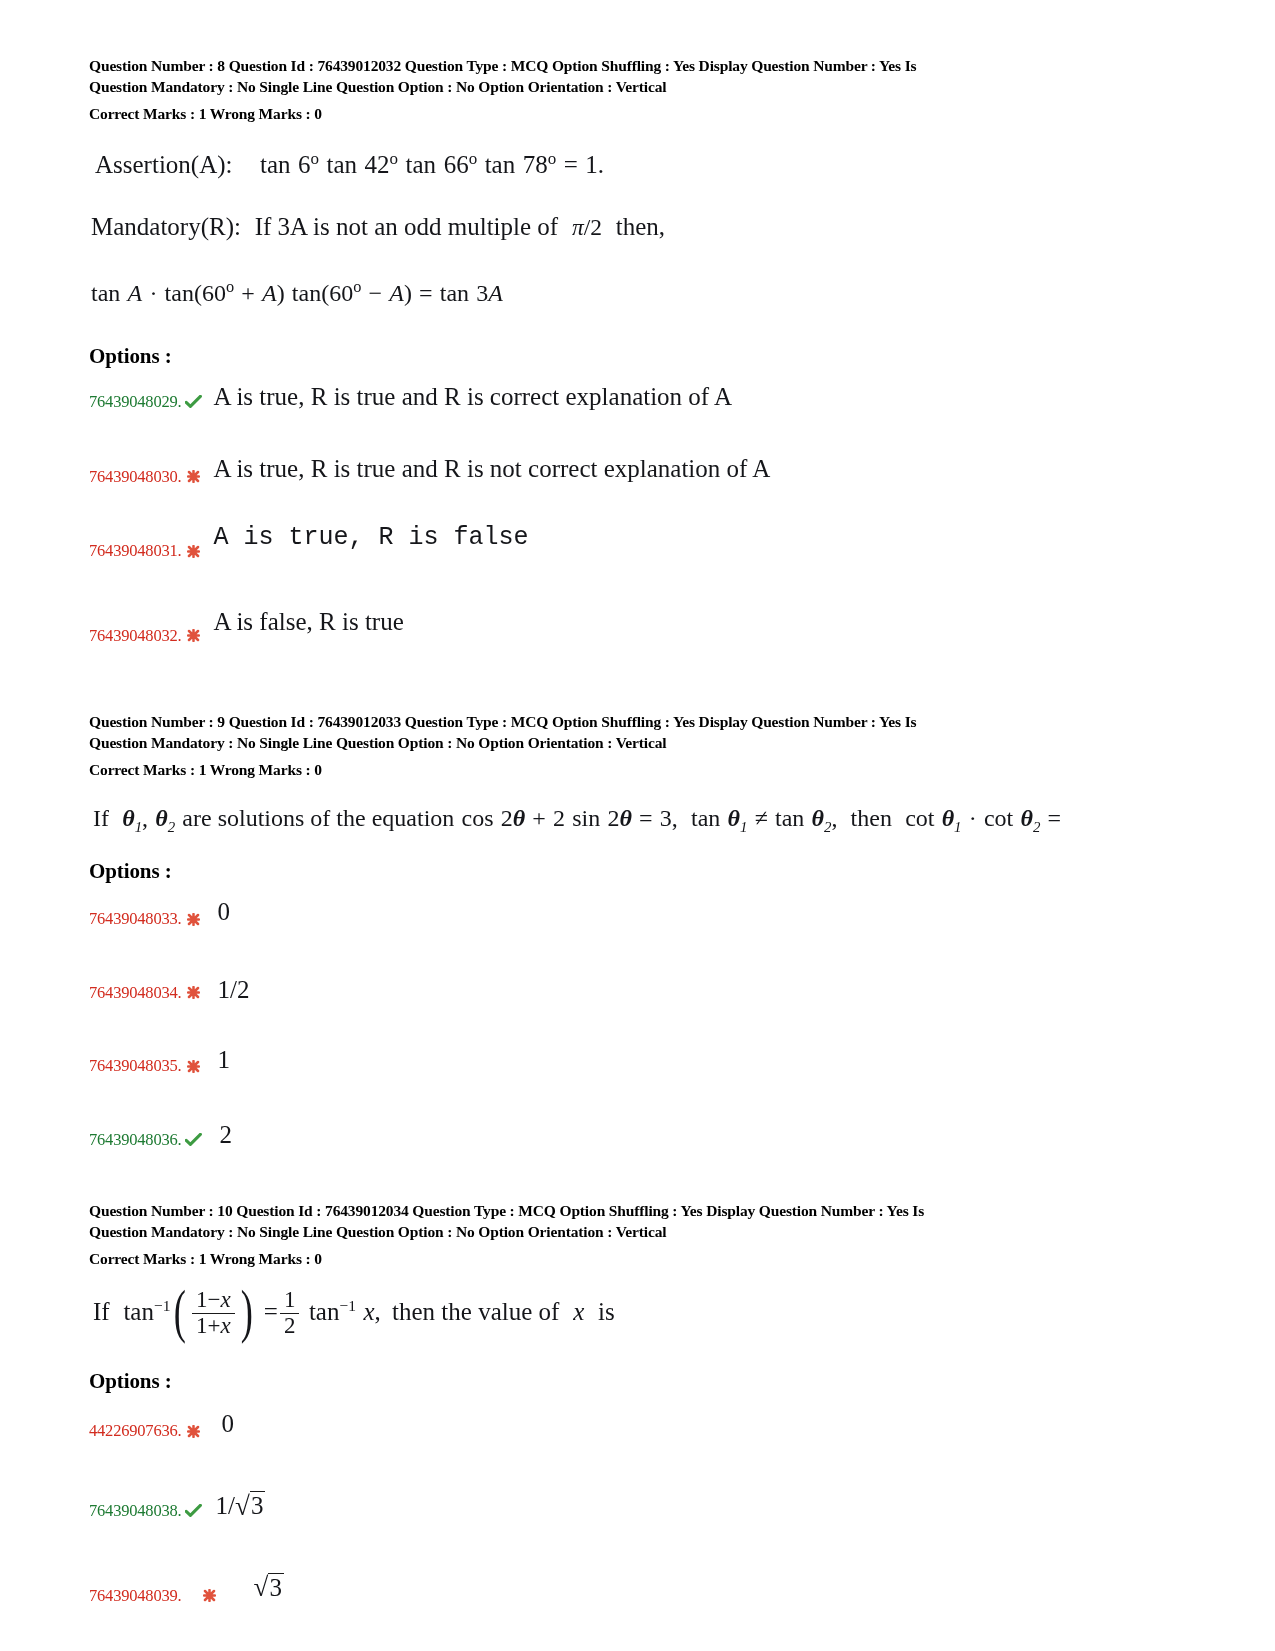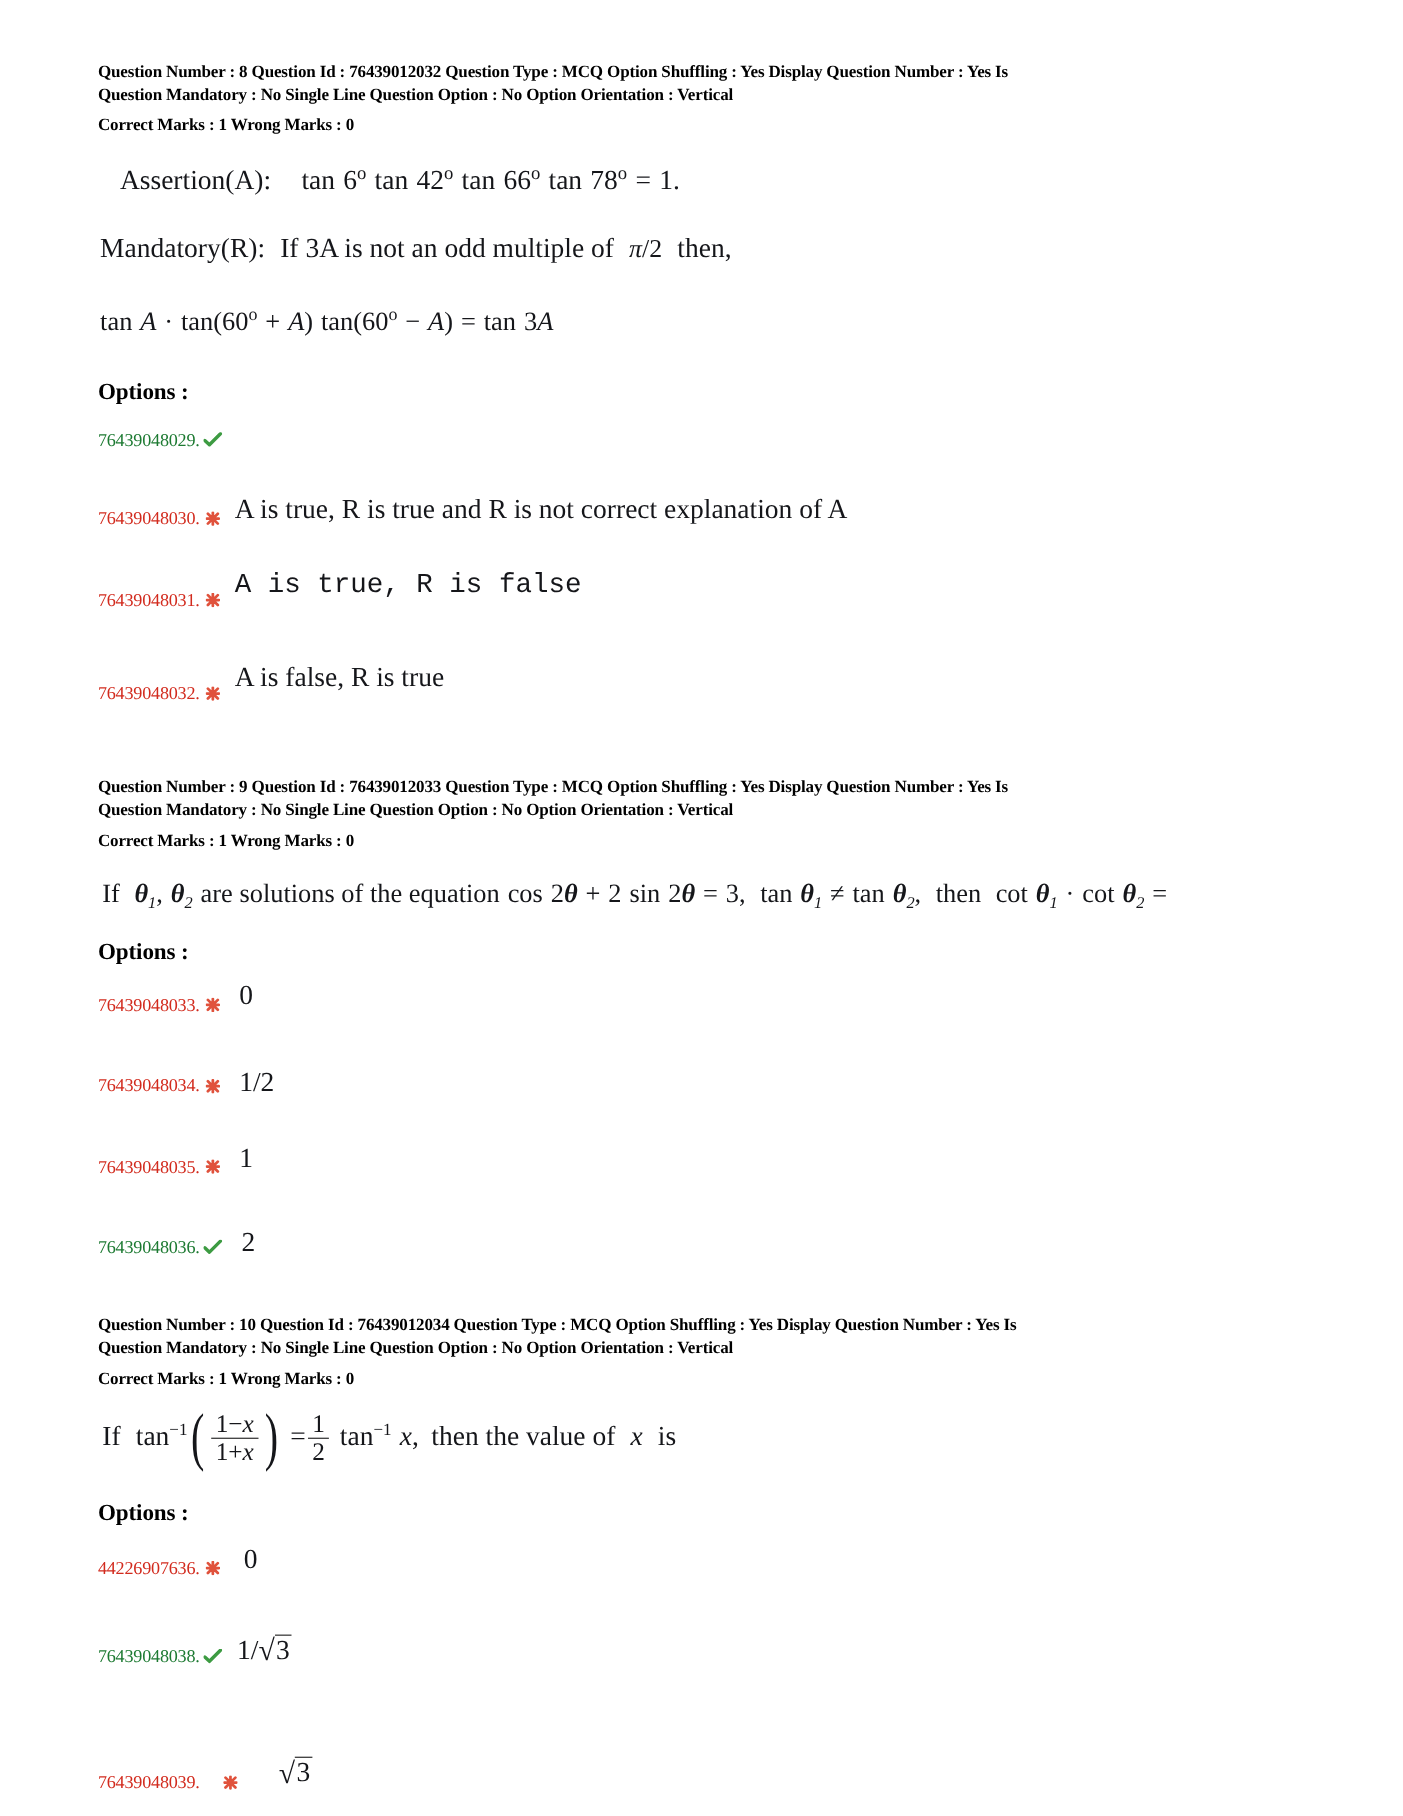--- a/index.html
+++ b/index.html
@@ -150,41 +150,42 @@
   <div class="content">
 
     <div class="question-block">
 
       <div class="meta" style="width:1045px;">
         <span class="meta-line">Question Number : 8 Question Id : 76439012032 Question Type : MCQ Option Shuffling : Yes Display Question Number : Yes Is</span>
         <span class="meta-line">Question Mandatory : No Single Line Question Option : No Option Orientation : Vertical</span>
         <span class="meta-line" style="margin-top:6px;">Correct Marks : 1 Wrong Marks : 0</span>
       </div>
 
-      <div class="stem mathline" style="margin-top:23px; margin-left:20px;">
+      <div class="stem mathline" style="margin-top:23px; margin-left:6px;">
         <span>Assertion(A):</span><span class="spw"></span><span class="spw"></span><span>tan<span class="sp"></span>6<span class="deg">o</span><span class="sp"></span>tan<span class="sp"></span>42<span class="deg">o</span><span class="sp"></span>tan<span class="sp"></span>66<span class="deg">o</span><span class="sp"></span>tan<span class="sp"></span>78<span class="deg">o</span><span class="sp"></span>=<span class="sp"></span>1<span style="letter-spacing:0.2em;">.</span></span>
       </div>
 
       <div class="stem mathline" style="margin-top:29px; margin-left:2px;">
         <span>Mandatory(R):</span><span class="spw"></span><span>If 3A is not an odd multiple of<span class="spw"></span><span class="it" style="font-size:0.94em;">π</span><span style="font-size:0.94em;">/2</span><span class="spw"></span>then,</span>
       </div>
 
       <div class="stem mathline" style="margin-top:33px; margin-left:2px; font-size:24px;">
         <span>tan<span class="sp"></span><span class="it">A</span><span class="sp"></span>·<span class="sp"></span>tan(60<span class="deg">o</span><span class="sp"></span>+<span class="sp"></span><span class="it">A</span>)<span class="sp"></span>tan(60<span class="deg">o</span><span class="sp"></span>−<span class="sp"></span><span class="it">A</span>)<span class="sp"></span>=<span class="sp"></span>tan<span class="sp"></span>3<span class="it">A</span></span>
       </div>
 
       <div class="options-label" style="margin-top:34px;">Options :</div>
 
       <div class="option-row" style="margin-top:20px;">
         <span class="opt-id correct">76439048029.</span>
         <span class="marker">
           <svg width="17" height="14" viewBox="0 0 17 14">
               <path d="M1.2 7.4 L5.4 11.3 L15.4 1.3" stroke="#3d9b42" stroke-width="3.1" fill="none" stroke-linecap="round" stroke-linejoin="round"></path>
             </svg>
         </span>
+        <span class="opt-text" style="position:relative; top:-6px;">A is true, R is true and R is correct explanation of A</span>
       </div>
 
       <div class="option-row" style="margin-top:47px;">
         <span class="opt-id wrong">76439048030.</span>
         <span class="marker">
           <svg width="13" height="13" viewBox="0 0 13 13">
               <path d="M2 2 L11 11 M11 2 L2 11 M6.5 1 L6.5 12 M1 6.5 L12 6.5" stroke="#e0523c" stroke-width="2.5" stroke-linecap="round"></path>
             </svg>
         </span>
         <span class="opt-text" style="position:relative; top:-8px;">A is true, R is true and R is not correct explanation of A</span>
@@ -293,21 +294,21 @@
       <div class="option-row" style="margin-top:52px;">
         <span class="opt-id correct">76439048038.</span>
         <span class="marker">
           <svg width="17" height="14" viewBox="0 0 17 14">
               <path d="M1.2 7.4 L5.4 11.3 L15.4 1.3" stroke="#3d9b42" stroke-width="3.1" fill="none" stroke-linecap="round" stroke-linejoin="round"></path>
             </svg>
         </span>
         <span class="opt-text" style="position:relative; top:-6px; margin-left:12px;">1/<span class="rad"><span class="radicand">3</span></span></span>
       </div>
 
-      <div class="option-row" style="margin-top:86px;gap:16px;">
+      <div class="option-row" style="margin-top:56px;gap:16px;">
         <span class="opt-id wrong">76439048039.</span>
         <span class="marker">
           <svg width="13" height="13" viewBox="0 0 13 13">
               <path d="M2 2 L11 11 M11 2 L2 11 M6.5 1 L6.5 12 M1 6.5 L12 6.5" stroke="#e0523c" stroke-width="2.5" stroke-linecap="round"></path>
             </svg>
         </span>
         <span class="opt-text" style="position:relative; top:-9px; margin-left:18px;"><span class="rad"><span class="radicand">3</span></span></span>
       </div>
     </div>
 

